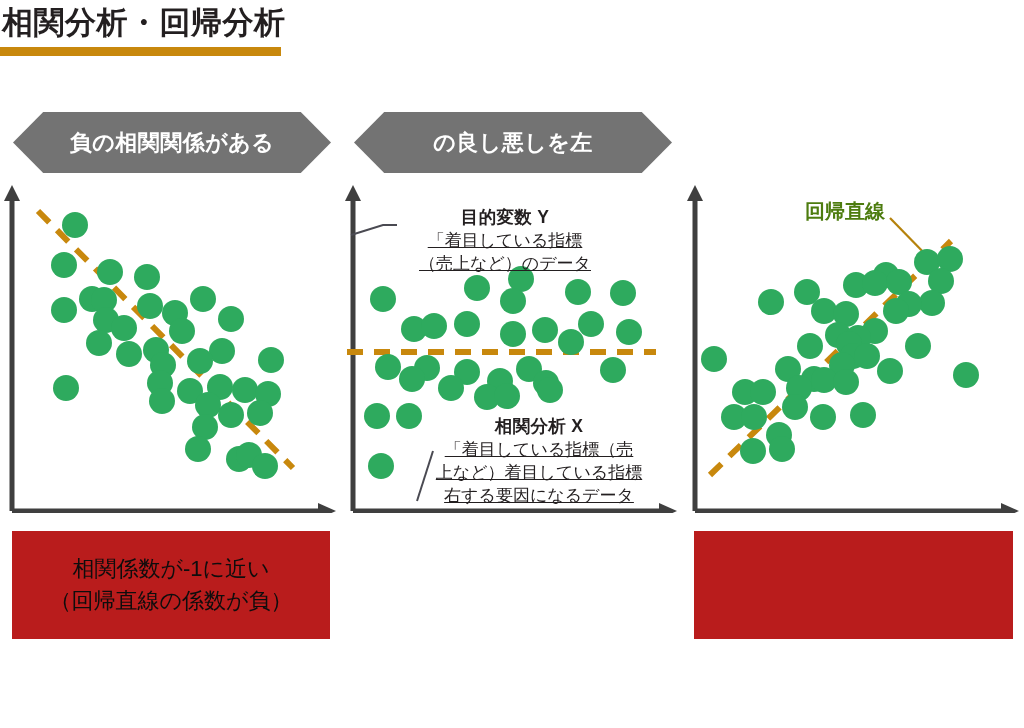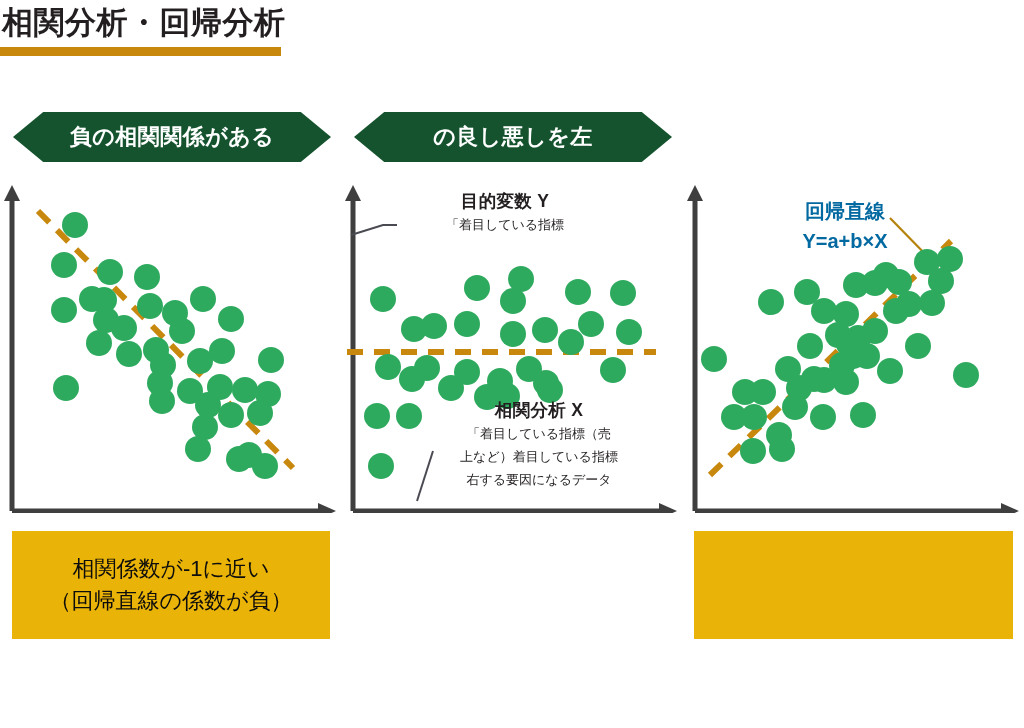--- a/index.html
+++ b/index.html
@@ -54,22 +54,22 @@
   #column-0 { left: 0px; }
   #column-1 { left: 341px; }
   #column-2 { left: 683px; }
 
   
   .banner {
     position: absolute;
     top: 112px;
     left: 13px;
     width: 318px;
-    height: 50px;
-    background: #14532d;
+    height: 61px;
+    background: #737373;
     -webkit-clip-path: polygon(0% 50%, 9.5% 0%, 90.5% 0%, 100% 50%, 90.5% 100%, 9.5% 100%);
     clip-path: polygon(0% 50%, 9.5% 0%, 90.5% 0%, 100% 50%, 90.5% 100%, 9.5% 100%);
     display: flex;
     align-items: center;
     justify-content: center;
     text-align: center;
   }
   .banner-label {
     color: #ffffff;
     font-size: 22px;
@@ -120,62 +120,64 @@
     fill: none;
   }
 
   
   .annotation {
     position: absolute;
     text-align: center;
     color: #231f20;
     line-height: 23px;
     font-size: 17px;
+    margin-top: 16px;
   }
   .annotation .ann-title {
     font-weight: bold;
     font-size: 17.5px;
     display: block;
     letter-spacing: 0.3px;
   }
   .annotation .ann-body {
     display: block;
-    font-size: 13px;
+    font-size: 17px;
+    text-decoration: underline;
   }
   #annotation-y {
     left: 360px;
     top: 190px;
     width: 290px;
   }
   #annotation-x {
     left: 408px;
     top: 399px;
     width: 262px;
   }
 
   
   #regression-label {
     position: absolute;
     left: 770px;
     top: 196px;
     width: 150px;
     text-align: center;
-    color: #0369a1;
+    color: #4d7c0f;
     font-weight: bold;
     line-height: 30px;
   }
   #regression-label .reg-title { font-size: 20px; display: block; }
   #regression-label .reg-formula { font-size: 20px; display: block; }
 
   
   .caption-box {
     position: absolute;
     top: 531px;
     height: 108px;
-    background: #eab308;
+    background: #b91c1c;
     display: flex;
     flex-direction: column;
     align-items: center;
     justify-content: center;
   }
   #caption-0 { left: 12px;  width: 318px; }
   #caption-1 { left: 353px; width: 319px; }
   .caption-line {
     color: #0d0d0d;
     font-size: 22px;
@@ -368,25 +370,25 @@
         <circle class="dot" cx="70" cy="268" r="13"></circle>
       </g>
     </svg>
   </div>
 
 </div>
 
 <div class="annotation" id="annotation-y">
   <span class="ann-title">目的変数 Y</span>
   <span class="ann-body">「着目している指標</span>
+  <span class="ann-body">（売上など）のデータ</span>
 </div>
 
 <div class="annotation" id="annotation-x">
   <span class="ann-title">相関分析 X</span>
   <span class="ann-body">「着目している指標（売</span>
   <span class="ann-body">上など）着目している指標</span>
   <span class="ann-body">右する要因になるデータ</span>
 </div>
 
 <div id="regression-label">
   <span class="reg-title">回帰直線</span>
-  <span class="reg-formula">Y=a+b×X</span>
 </div>
 
 </body></html>

